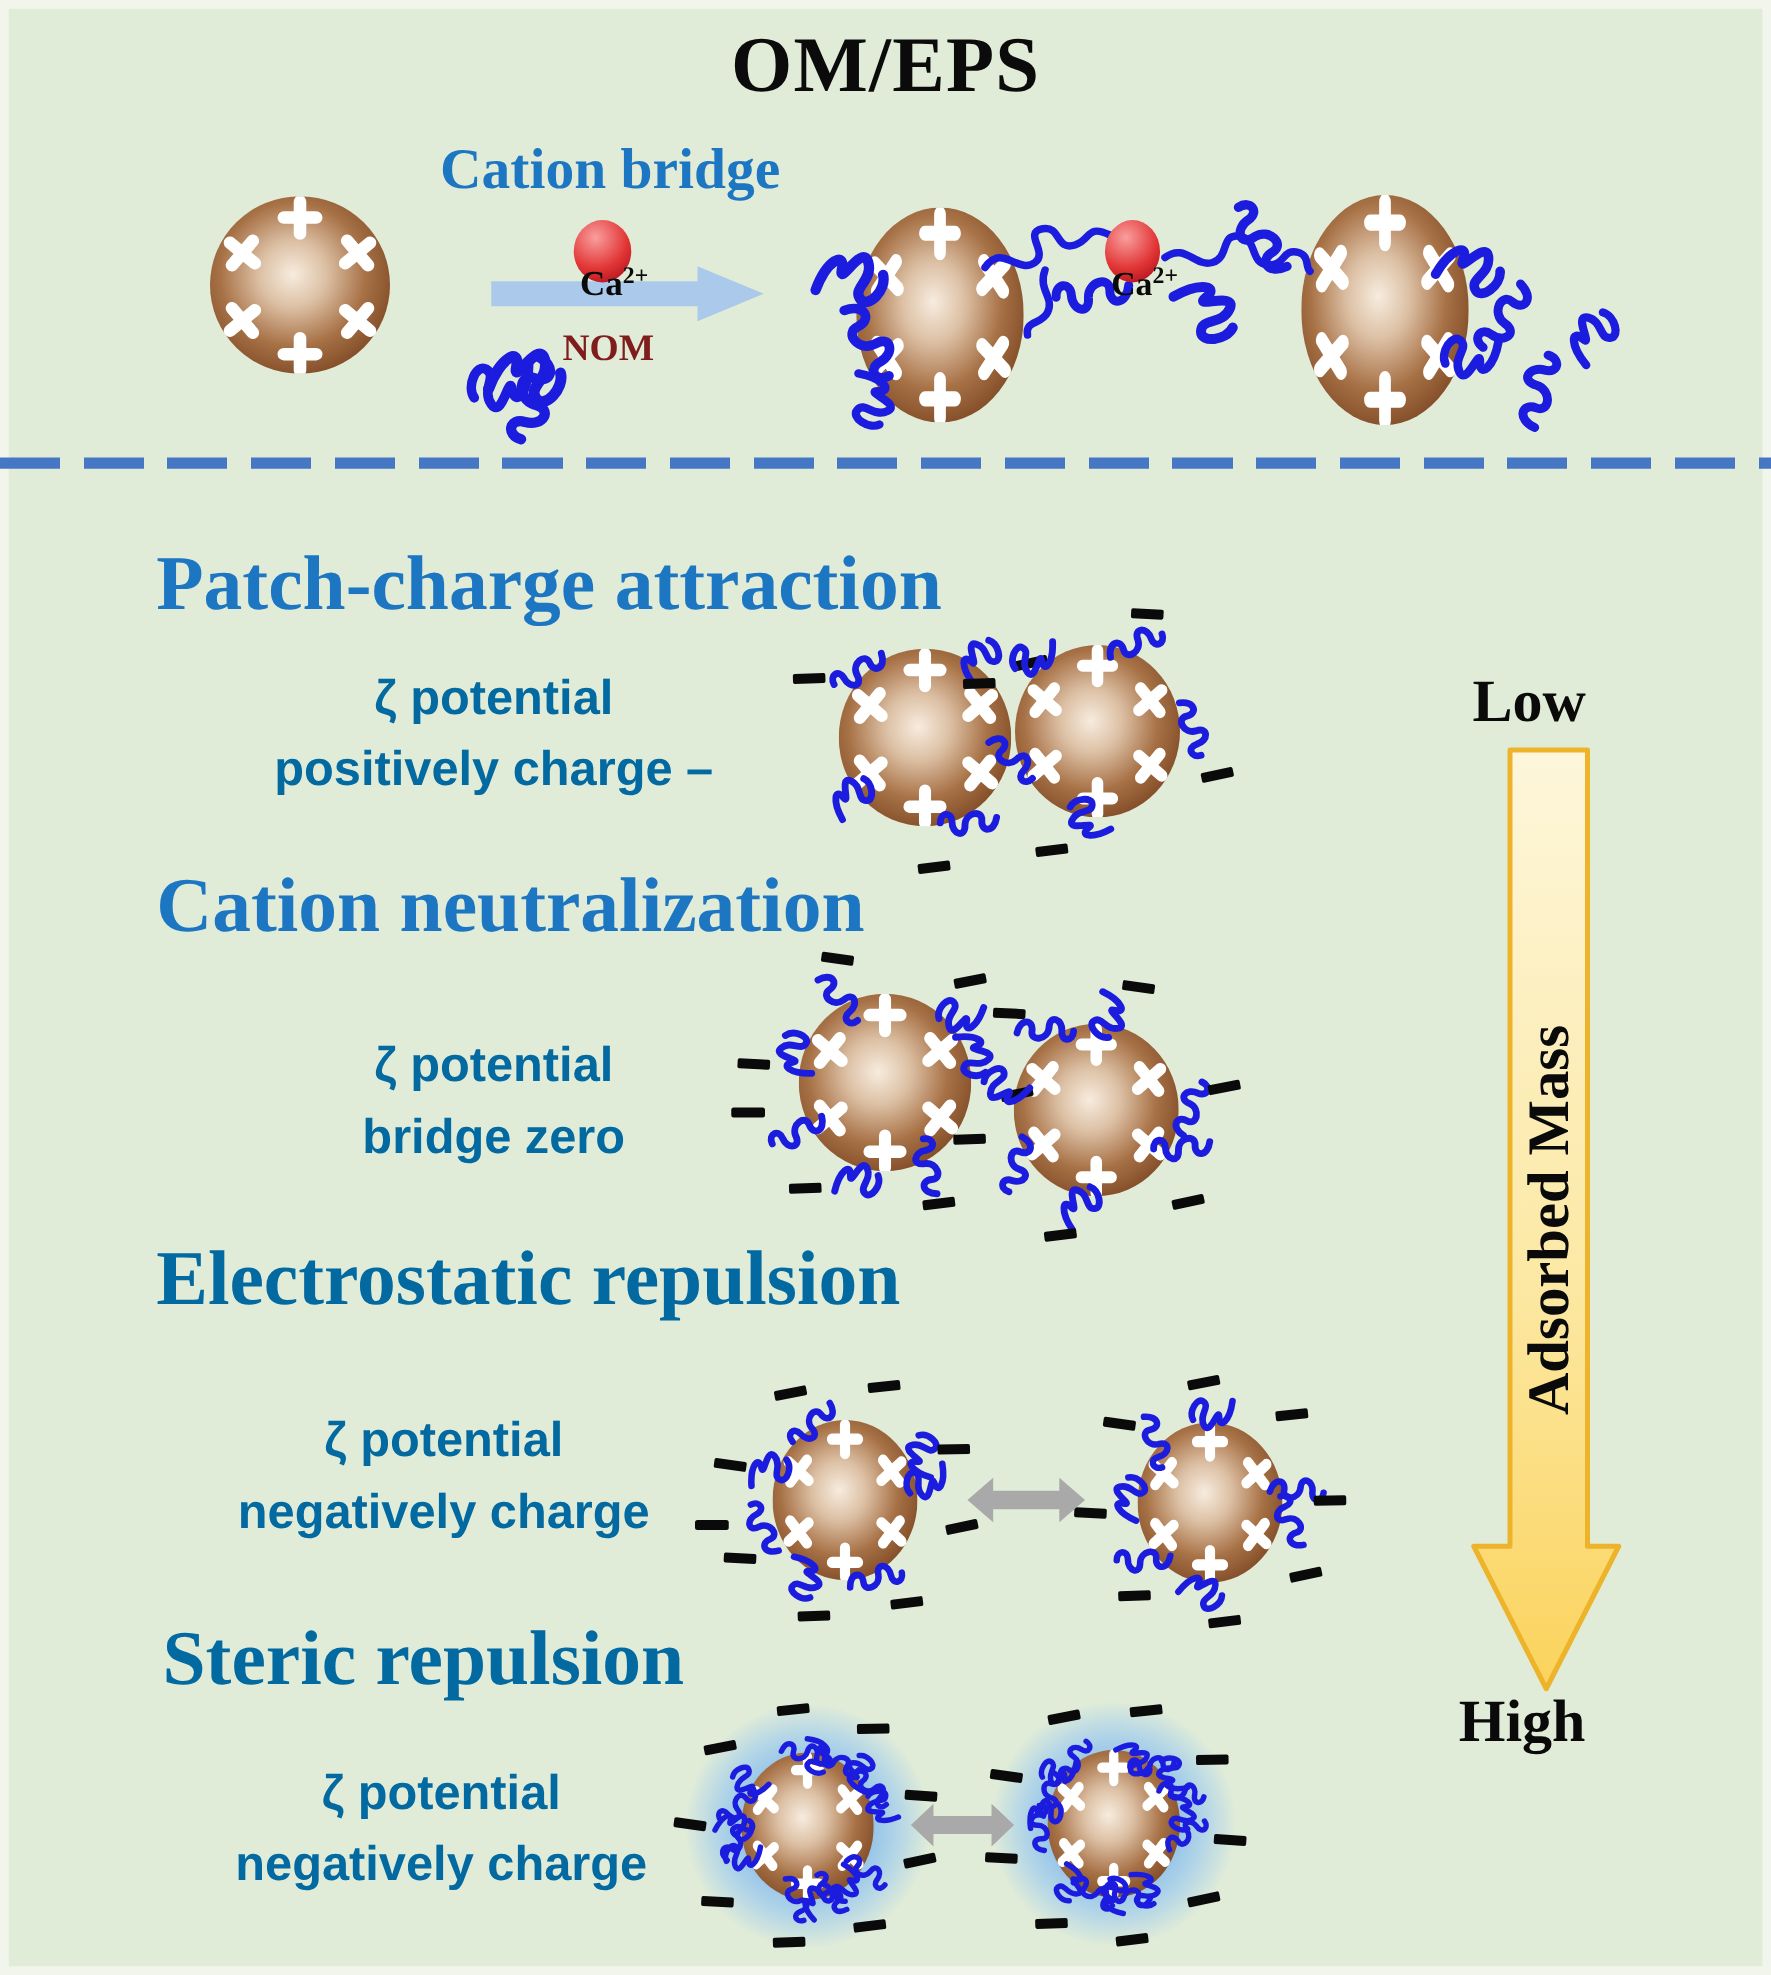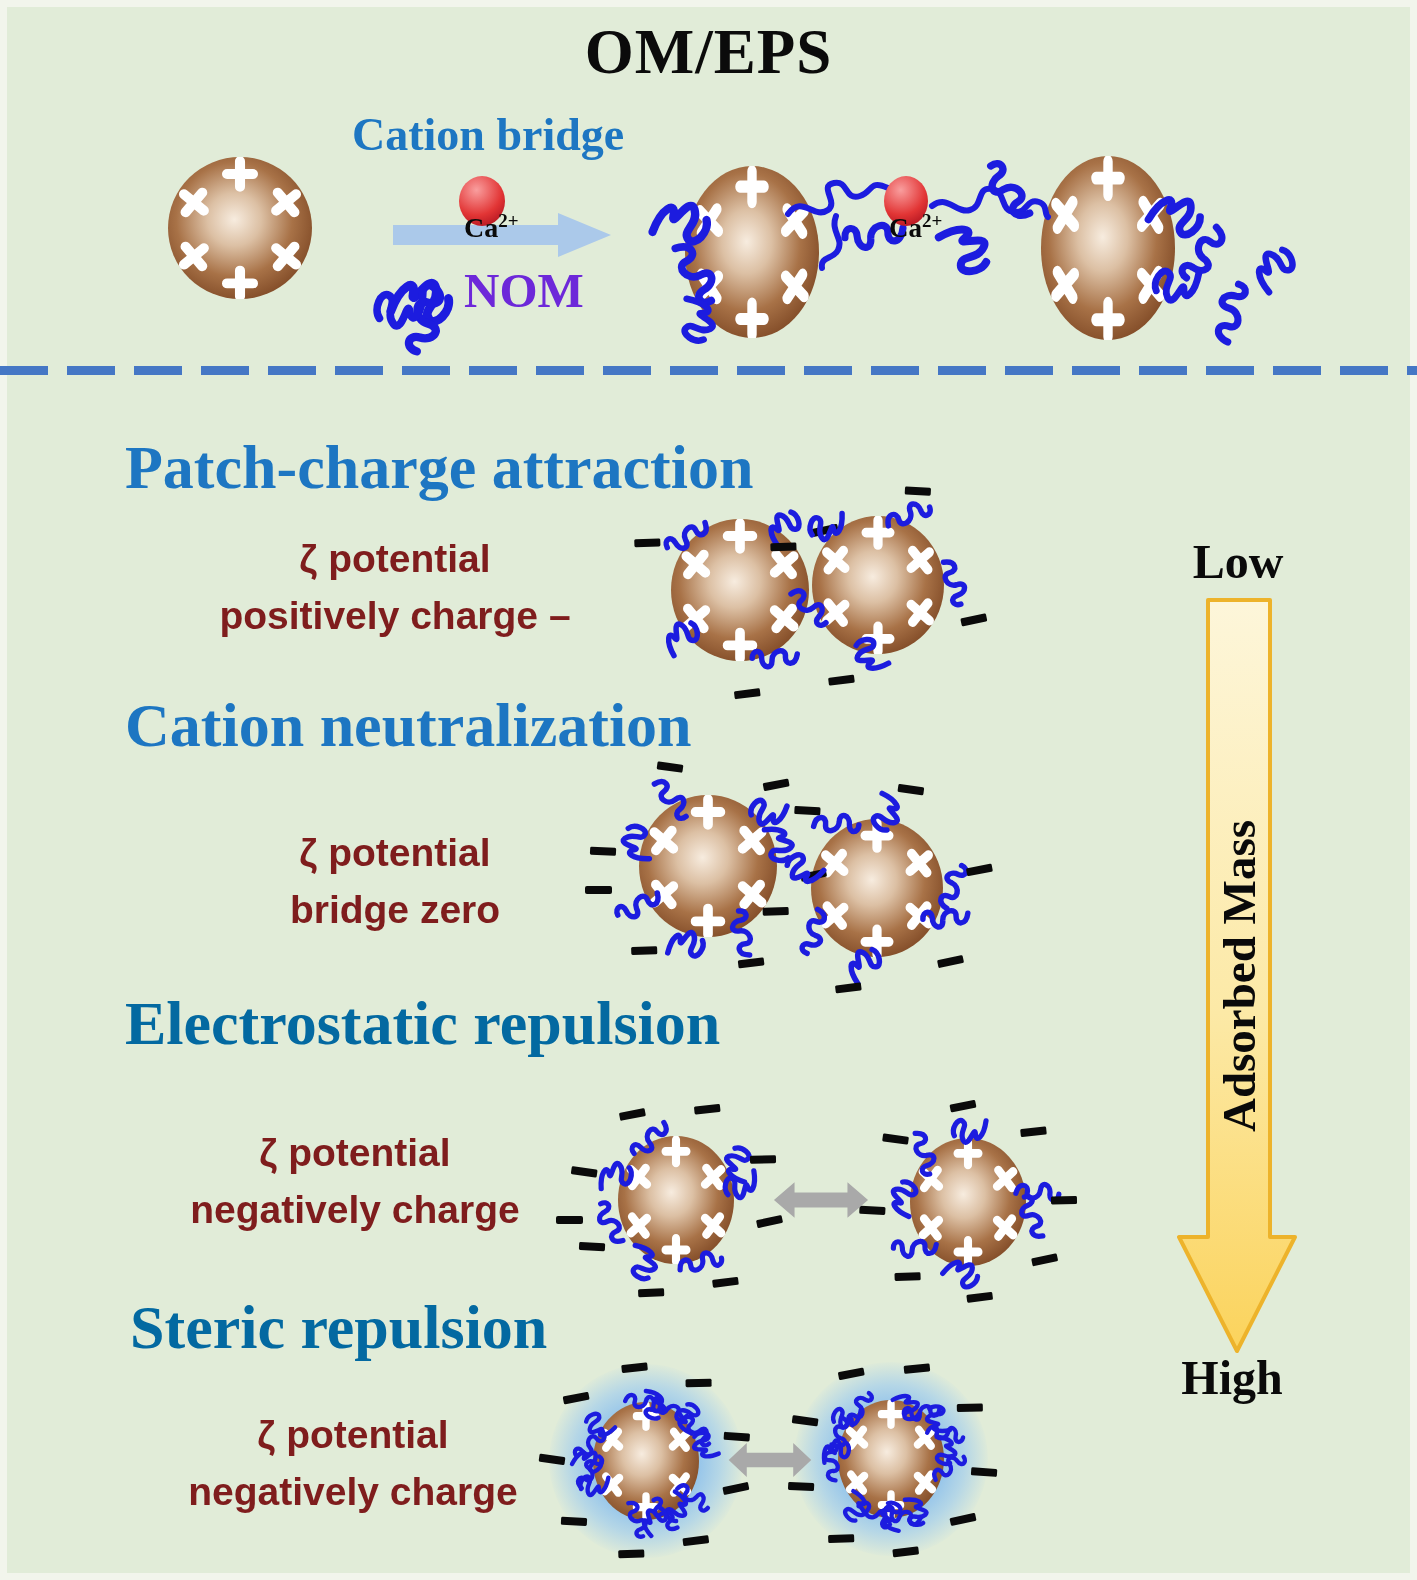--- a/index.html
+++ b/index.html
@@ -9,24 +9,24 @@
     box-shadow:inset 0 0 0 7px #f2f5ec;
     font-family:"Liberation Serif",serif;
   }
   .abs{position:absolute;}
   .title{left:0;width:100%;top:16px;text-align:center;font-size:63px;font-weight:bold;color:#0b0b0b;letter-spacing:1px;}
   .subhead{font-weight:bold;font-size:46px;white-space:nowrap;}
   .heading{font-weight:bold;font-size:62px;white-space:nowrap;}
   .blue{color:#1d76c2;}
   .red{color:#0369a1;}
   .zeta{
-    font-family:"Liberation Sans",sans-serif;font-weight:bold;color:#7f1d1d;
+    font-family:"Liberation Sans",sans-serif;font-weight:bold;color:#0369a1;
     font-size:39px;line-height:57px;text-align:center;width:420px;
   }
-  .side{font-size:48px;font-weight:bold;color:#0a0a0a;text-align:center;white-space:nowrap;}
+  .side{font-size:48px;font-weight:bold;color:#0a0a0a;white-space:nowrap;}
   .rot{
     transform:rotate(-90deg);transform-origin:center;
     white-space:nowrap;font-size:47px;font-weight:bold;color:#0a0a0a;
     width:420px;height:58px;line-height:58px;text-align:center;
   }
   .divider{
     left:0;top:366px;width:1417px;height:9px;
     background:repeating-linear-gradient(90deg,#4577c5 0 48px,transparent 48px 67px);
   }
   .ca{
@@ -96,21 +96,21 @@
 
   <svg class="abs decor" style="left:393px;top:212px" width="220" height="46" viewBox="0 0 220 46">
     <polygon points="0,13 165,13 165,1 218,23 165,45 165,33 0,33" fill="#abc9ea"></polygon>
   </svg>
 
   <svg class="abs decor" style="left:384px;top:254px" width="100" height="95" viewBox="0 0 100 95">
     <use href="#sq1" transform="translate(2,6) scale(1.6)"></use>
     <use href="#sq2" transform="translate(25,25) rotate(70 22 22) scale(1.5)"></use>
     <use href="#sq1" transform="translate(8,42) rotate(160 22 22) scale(1.4)"></use>
   </svg>
-  <div class="abs" style="left:464px;top:262px;font-size:49px;font-weight:bold;color:#6d28d9">NOM</div>
+  <div class="abs" style="left:450px;top:262px;font-size:30px;font-weight:bold;color:#7f1d1d">NOM</div>
 
   <svg class="abs" style="left:685px;top:166px" width="134" height="172" viewBox="-50 -50 100 100" preserveAspectRatio="none">
     <use href="#particle6"></use>
   </svg>
   <svg class="abs" style="left:1041px;top:156px" width="134" height="184" viewBox="-50 -50 100 100" preserveAspectRatio="none">
     <use href="#particle6"></use>
   </svg>
 
   <svg class="abs decor" style="left:640px;top:150px" width="710" height="215" viewBox="0 0 710 215">
     <path class="chain" d="M148,64 C162,44 174,70 188,60 C199,52 178,36 194,33 C209,30 204,51 220,46 C233,42 229,29 248,38"></path>

